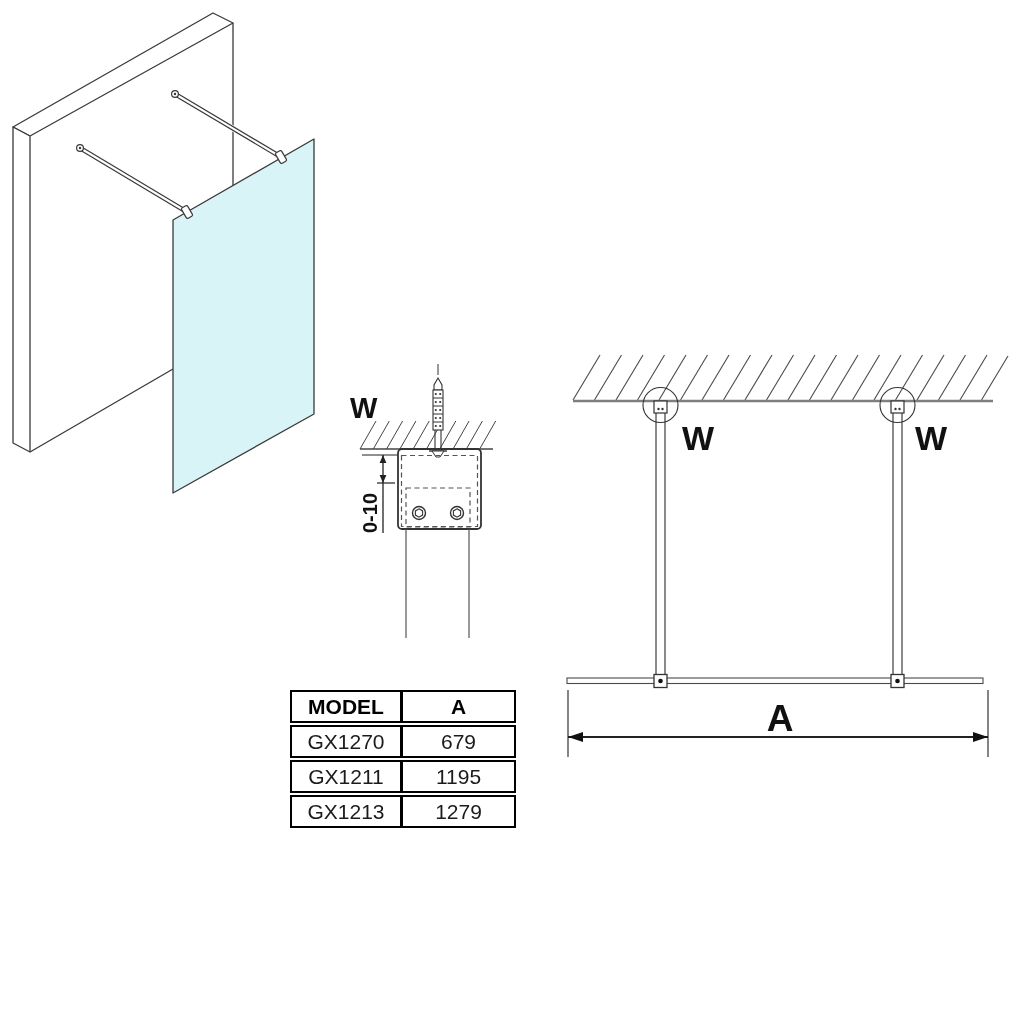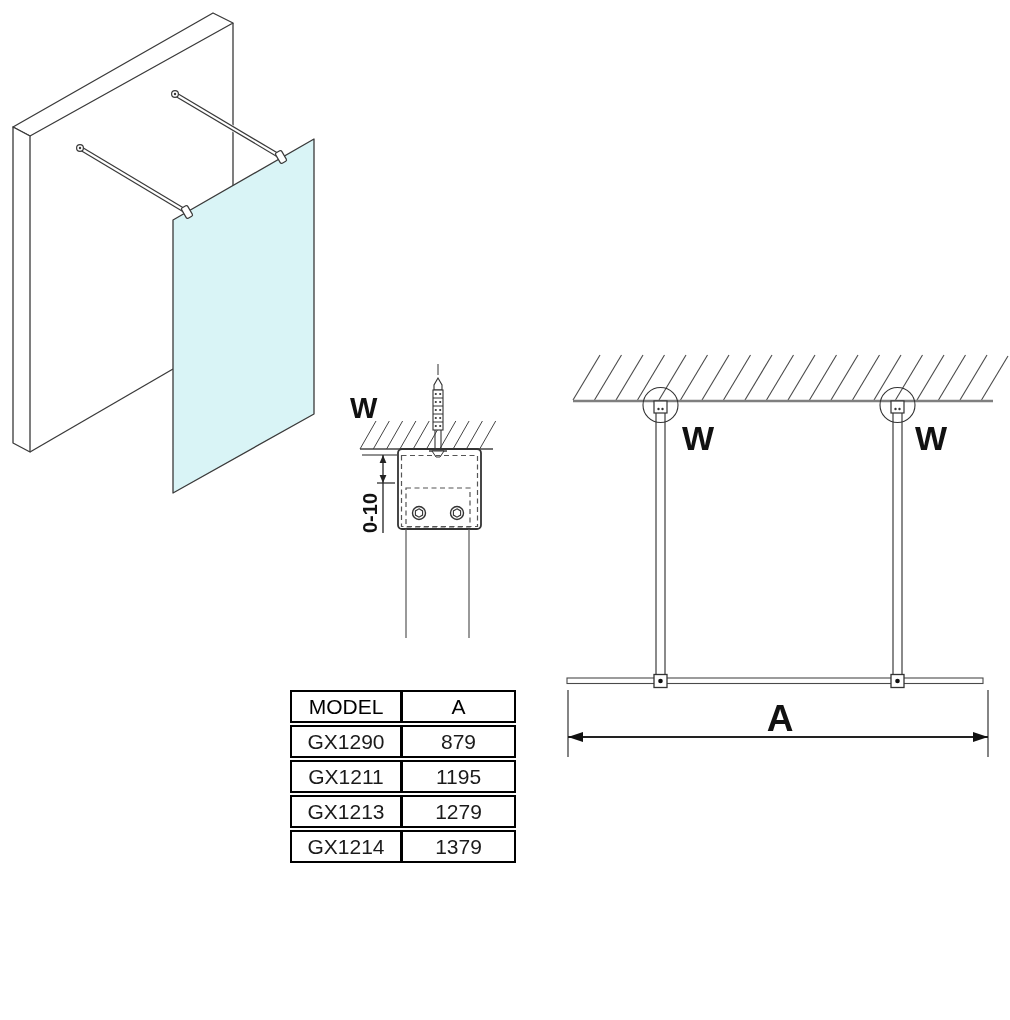--- a/index.html
+++ b/index.html
@@ -22,21 +22,21 @@
   }
   .t-row .c1{
     width:111px;box-sizing:border-box;border-right:3px solid #000000;
     display:flex;align-items:center;justify-content:center;
     font-size:21px;color:#1b1b1b;
   }
   .t-row .c2{
     flex:1;display:flex;align-items:center;justify-content:center;
     font-size:21px;color:#1b1b1b;
   }
-  .t-row.head .c1,.t-row.head .c2{font-weight:normal;color:#000000;}
+  .t-row.head .c1,.t-row.head .c2{font-weight:bold;color:#000000;}
 </style>
 </head>
 <body>
 
 <div class="canvas">
 
   <svg id="iso-svg" width="340" height="510" viewBox="0 0 340 510">
     <g stroke="#3a3a3a" stroke-width="1.3" fill="none" stroke-linejoin="round">
 
       <polygon points="213,13 233,23 30,136 13,127" fill="#ffffff"></polygon>
@@ -198,30 +198,26 @@
     <text class="lbl" x="357" y="105" font-size="34">W</text>
     <text class="lbl" x="222" y="386" font-size="37" text-anchor="middle">A</text>
   </svg>
 
   <div class="spec-table">
     <div class="t-row head">
       <div class="c1">MODEL</div>
       <div class="c2">A</div>
     </div>
     <div class="t-row">
-      <div class="c1">GX1290</div>
-      <div class="c2">879</div>
+      <div class="c1">GX1270</div>
+      <div class="c2">679</div>
     </div>
     <div class="t-row">
       <div class="c1">GX1211</div>
       <div class="c2">1195</div>
     </div>
     <div class="t-row">
       <div class="c1">GX1213</div>
       <div class="c2">1279</div>
     </div>
-    <div class="t-row">
-      <div class="c1">GX1214</div>
-      <div class="c2">1379</div>
-    </div>
   </div>
 
 </div>
 
 </body></html>

